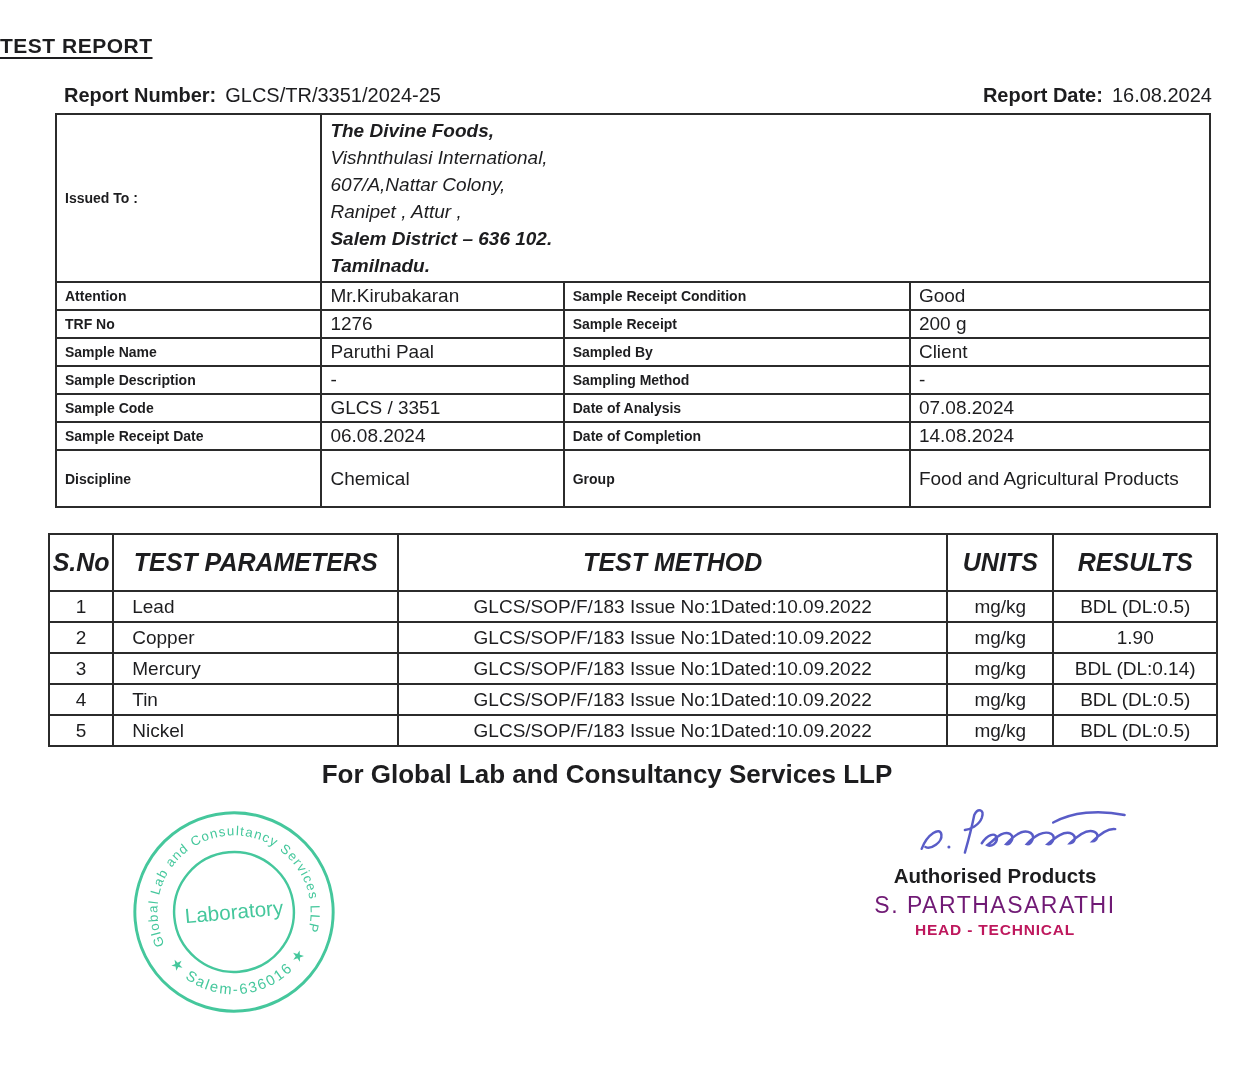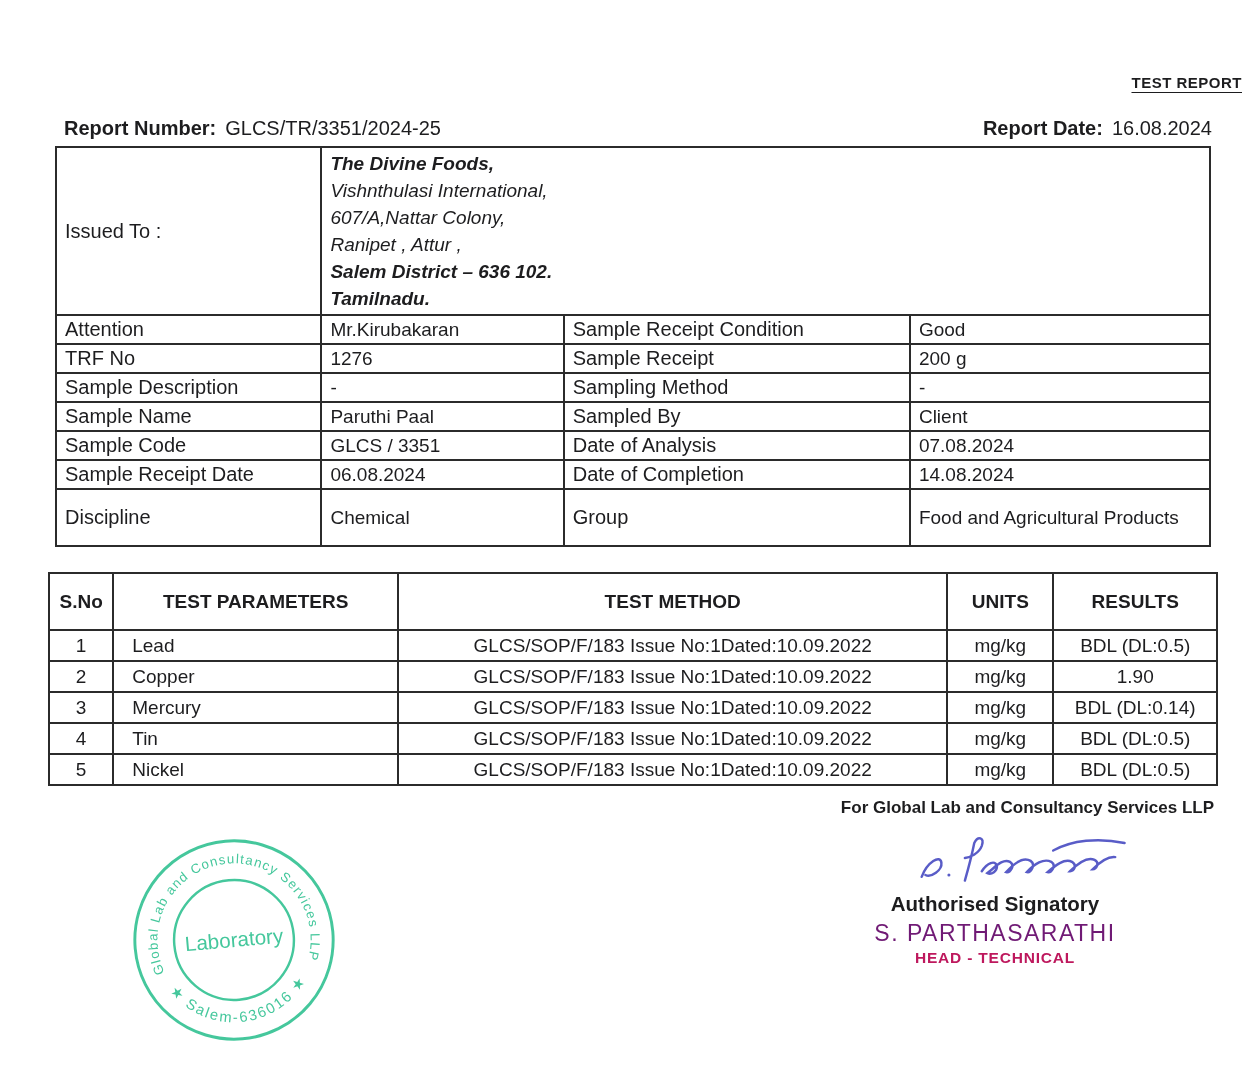--- a/index.html
+++ b/index.html
@@ -6,58 +6,57 @@
   html, body { background: #ffffff; }
   body {
     width: 1242px; height: 1084px;
     font-family: "Liberation Sans", sans-serif;
     color: #1d1d1f;
     overflow: hidden;
   }
   .page { position: relative; width: 1242px; height: 1084px; padding-top: 34px; }
 
   .title {
-    text-align: right; font-size: 15px; font-weight: bold;
+    text-align: left; font-size: 21px; font-weight: bold;
     text-decoration: underline; text-underline-offset: 4px;
     letter-spacing: 0.5px;
-    margin-top: 40px;
   }
 
   .report-meta {
     display: flex; justify-content: space-between;
     padding: 0 30px 0 64px; margin-top: 26px; font-size: 20px;
   }
   .report-meta .b { font-weight: bold; }
   .report-meta .val { margin-left: 9px; }
 
   table { border-collapse: collapse; table-layout: fixed; }
   td { border: 2px solid #2b2b2b; font-size: 19px; vertical-align: middle; }
 
   .info-table { margin: 6px 0 0 55px; width: 1156px; }
   .info-table td { padding: 2px 8px; }
-  .info-table td.lbl { font-weight: normal; font-size: 20px; }
+  .info-table td.lbl { font-weight: bold; font-size: 14px; }
   .info-table tr.r { height: 15px; }
   .info-table tr.issued { height: 165px; }
   .info-table tr.last { height: 57px; }
   .addr { line-height: 27px; font-style: italic; padding: 4px 10px; margin-left: 25px; }
   .addr .bi { font-weight: bold; }
 
   .results-table { margin: 25px 0 0 48px; width: 1170px; }
   .results-table tr.hdr { height: 57px; }
   .results-table tr.row { height: 31px; }
   .results-table td { text-align: center; }
-  .results-table tr.hdr td { font-weight: bold; font-size: 19px; }
+  .results-table tr.hdr td { font-weight: bold; font-size: 25px; font-style: italic; }
   .results-table td.param { text-align: left; padding-left: 18px; }
 
   .note { margin: 8px 0 0 48px; font-size: 19.5px; }
   .note .b { font-weight: bold; }
 
   .for-line {
-    margin-top: 12px; text-align: right; padding-right: 28px;
-    font-size: 17px; font-weight: bold;
+    margin-top: 12px; text-align: center; padding-right: 28px;
+    font-size: 26px; font-weight: bold;
   }
 
   .bottom { position: relative; margin-top: 8px; height: 262px; }
 
   .stamp { position: absolute; left: 126px; top: 6px; opacity: 0.88; }
 
   .sig-block { position: absolute; left: 795px; top: 2px; width: 400px; text-align: center; }
   .sig-svg { display: block; margin: 0 auto; margin-left: 110px; }
   .auth { font-size: 20.5px; font-weight: bold; margin-top: 2px; }
   .sig-name { font-size: 23px; color: #701a75; letter-spacing: 1.5px; margin-top: 4px; }
@@ -107,30 +106,30 @@
       <td class="lbl">Sample Receipt Condition</td>
       <td>Good</td>
     </tr>
     <tr class="r">
       <td class="lbl">TRF No</td>
       <td>1276</td>
       <td class="lbl">Sample Receipt</td>
       <td>200 g</td>
     </tr>
     <tr class="r">
+      <td class="lbl">Sample Name</td>
+      <td>Paruthi Paal</td>
+      <td class="lbl">Sampled By</td>
+      <td>Client</td>
+    </tr>
+    <tr class="r">
       <td class="lbl">Sample Description</td>
       <td>-</td>
       <td class="lbl">Sampling Method</td>
       <td>-</td>
-    </tr>
-    <tr class="r">
-      <td class="lbl">Sample Name</td>
-      <td>Paruthi Paal</td>
-      <td class="lbl">Sampled By</td>
-      <td>Client</td>
     </tr>
     <tr class="r">
       <td class="lbl">Sample Code</td>
       <td>GLCS / 3351</td>
       <td class="lbl">Date of Analysis</td>
       <td>07.08.2024</td>
     </tr>
     <tr class="r">
       <td class="lbl">Sample Receipt Date</td>
       <td>06.08.2024</td>
@@ -228,21 +227,21 @@
     <div class="sig-block">
       <svg class="sig-svg" width="240" height="62" viewBox="0 0 240 66">
         <g fill="none" stroke="#4b4fc3" stroke-width="2.6" stroke-linecap="round" opacity="0.92">
           <path d="M10 52 C 16 36, 30 28, 31 37 C 32 45, 20 53, 14 50"></path>
           <circle cx="39" cy="50" r="1.6" fill="#4b4fc3" stroke="none"></circle>
           <path d="M56 56 C 60 42, 64 26, 66 16 C 70 8, 77 10, 74 19 C 71 27, 62 31, 56 32"></path>
           <path d="M74 46 C 80 37, 88 34, 90 40 C 91 46, 84 50, 80 48 C 88 42, 96 32, 104 36 C 110 40, 104 48, 100 47 C 108 38, 118 30, 126 35 C 132 39, 126 48, 122 47 C 130 38, 140 32, 148 36 C 154 40, 148 48, 144 47 C 152 40, 162 32, 170 36 C 176 40, 172 46, 168 46 C 176 38, 186 30, 194 34 C 200 37, 196 44, 192 44 C 198 38, 208 30, 216 31"></path>
           <path d="M150 24 C 170 13, 198 10, 226 16"></path>
         </g>
       </svg>
-      <div class="auth">Authorised Signatory</div>
+      <div class="auth">Authorised Products</div>
       <div class="sig-name">S. PARTHASARATHI</div>
       <div class="sig-desig">HEAD - TECHNICAL</div>
     </div>
 
 
   </div>
 
 </div>
 
 </body></html>

